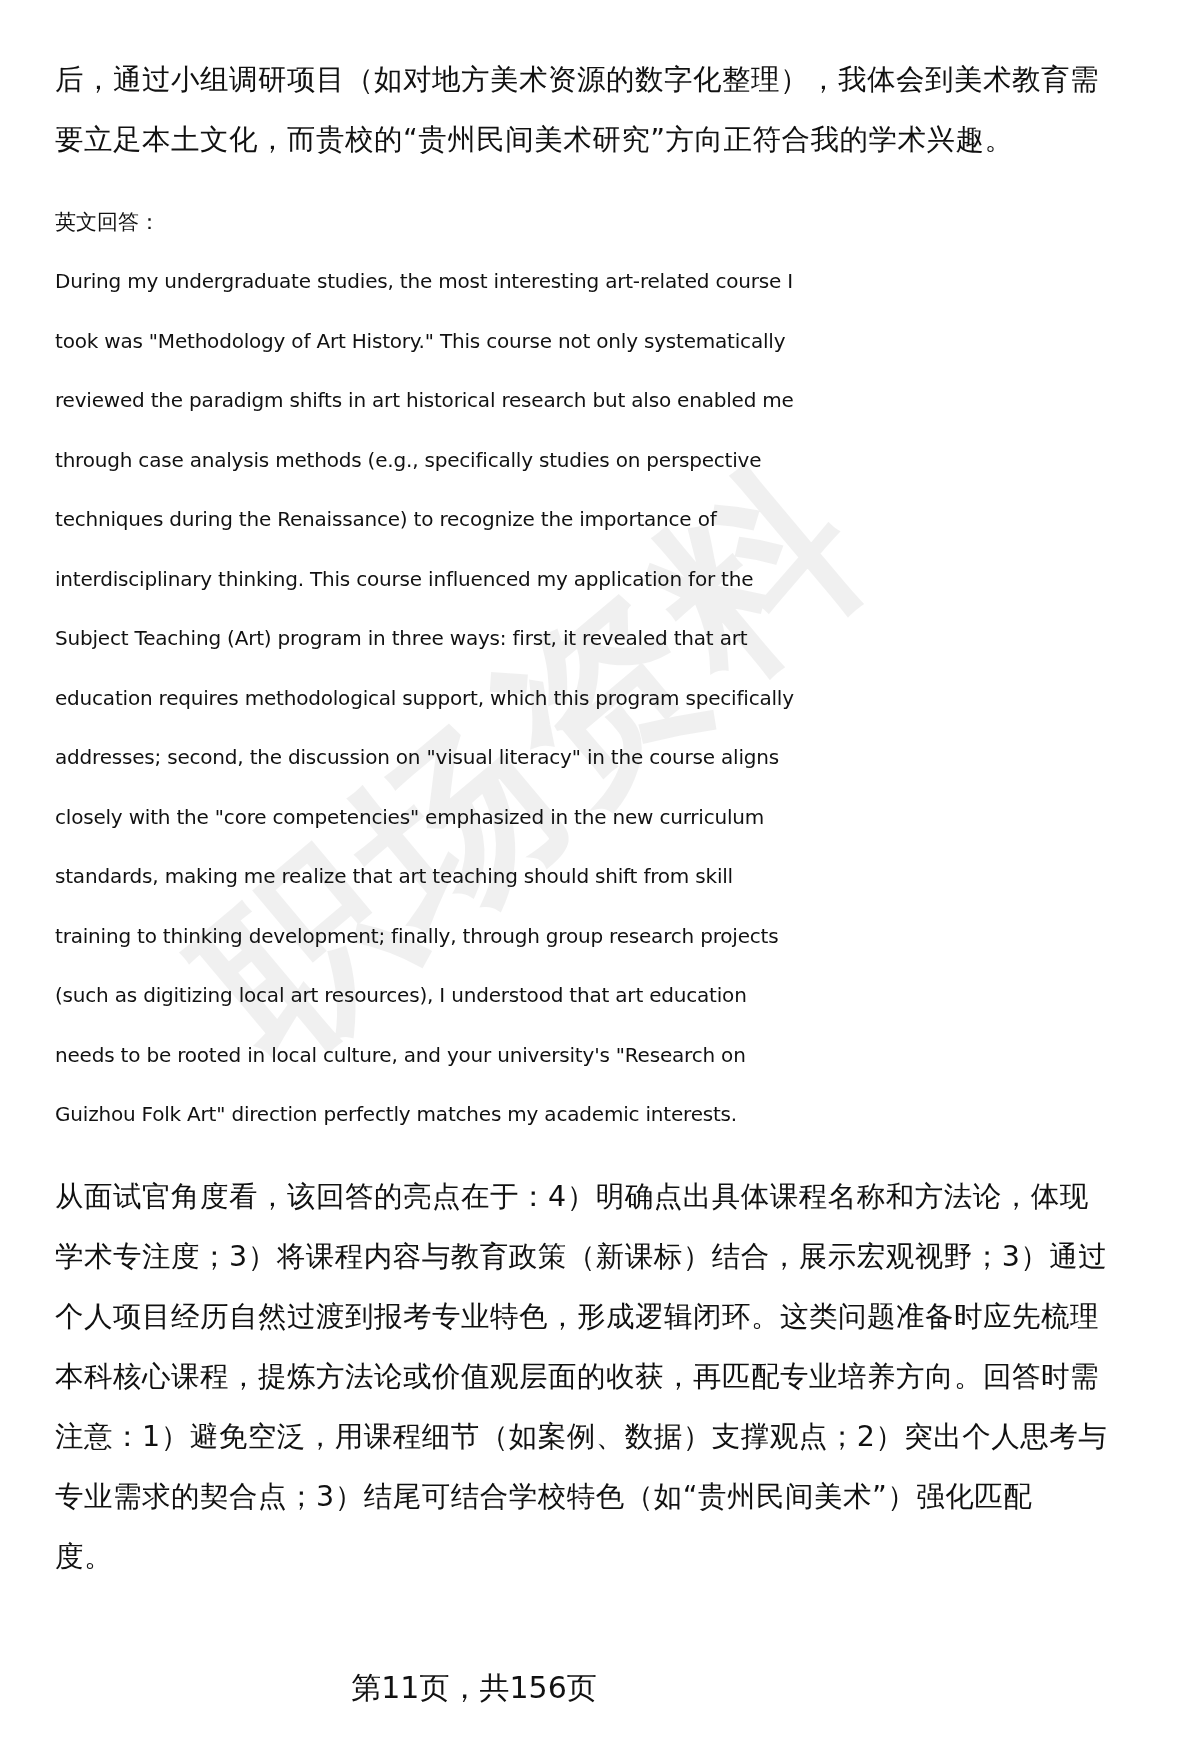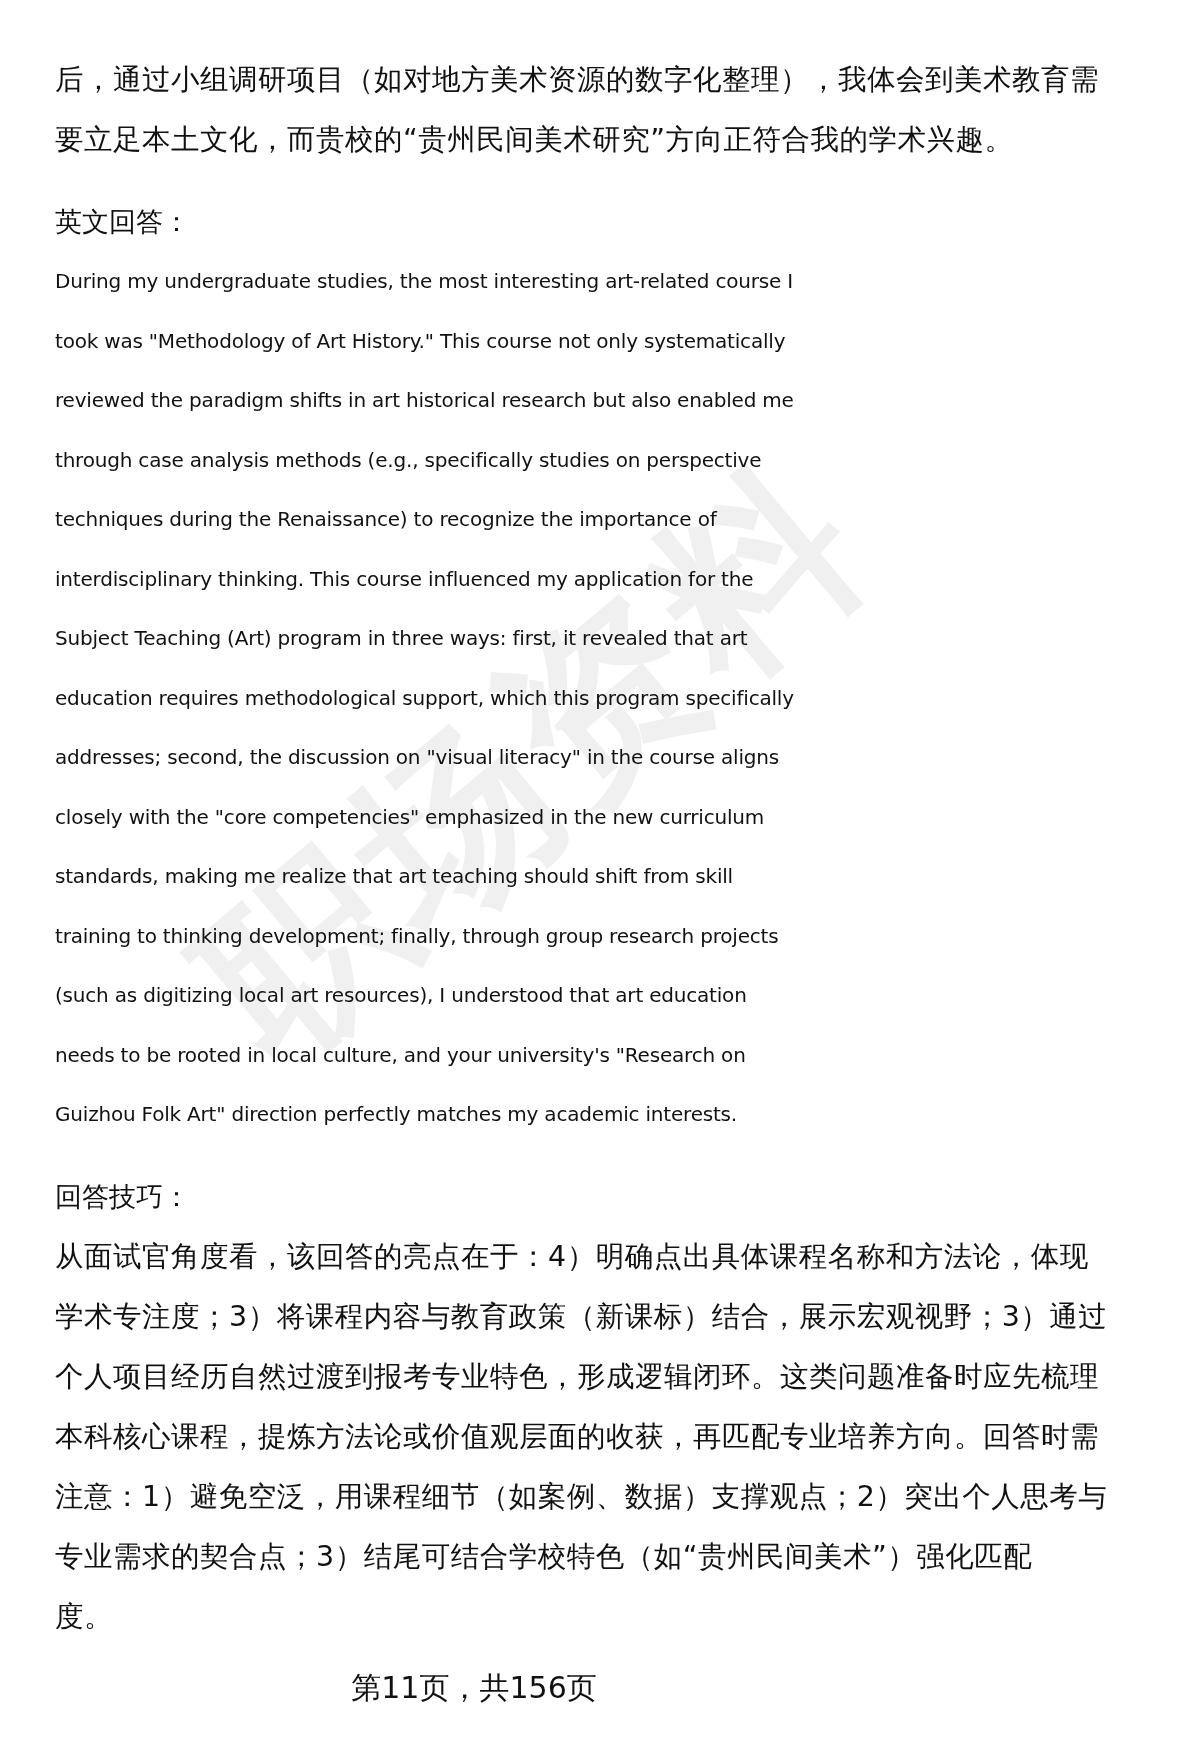--- a/index.html
+++ b/index.html
@@ -8,21 +8,21 @@
   .page { position: absolute; left: 0; top: 0; width: 1200px; height: 1755px; }
   .watermark { position: absolute; left: 130px; top: 560px; width: 1000px; height: 300px;
                transform: rotate(-40deg); transform-origin: center; font-size: 190px;
                color: rgba(0,0,0,0.06); font-weight: bold; letter-spacing: 6px;
                white-space: nowrap; pointer-events: none; z-index: 0;
                font-family: "DejaVu Sans", sans-serif; }
   .content { position: absolute; left: 55px; top: 50px; width: 1080px; z-index: 1; }
   .zh { font-size: 28.5px; line-height: 60px; margin: 0; letter-spacing: 0.5px; }
   .en { font-size: 20px; line-height: 59.5px; margin: 0;
         font-family: "DejaVu Sans", "Liberation Sans", sans-serif; letter-spacing: -0.2px; }
-  .heading { font-size: 27px; line-height: 60px; margin: 0; }
+  .heading { font-size: 21px; line-height: 60px; margin: 0; }
   .gap { height: 22px; }
   .footer { position: absolute; left: 0; width: 948px; top: 1668px; text-align: center;
             font-size: 30px; line-height: 40px; z-index: 1; }
 </style>
 </head>
 <body>
 
 <div class="page">
   <div class="watermark">职场资料</div>
 
@@ -49,21 +49,20 @@
       <p class="en">standards, making me realize that art teaching should shift from skill</p>
       <p class="en">training to thinking development; finally, through group research projects</p>
       <p class="en">(such as digitizing local art resources), I understood that art education</p>
       <p class="en">needs to be rooted in local culture, and your university's "Research on</p>
       <p class="en">Guizhou Folk Art" direction perfectly matches my academic interests.</p>
     </div>
 
     <div class="gap"></div>
 
     <div>
-      <p class="heading">回答技巧：</p>
       <p class="zh">从面试官角度看，该回答的亮点在于：4）明确点出具体课程名称和方法论，体现</p>
       <p class="zh">学术专注度；3）将课程内容与教育政策（新课标）结合，展示宏观视野；3）通过</p>
       <p class="zh">个人项目经历自然过渡到报考专业特色，形成逻辑闭环。这类问题准备时应先梳理</p>
       <p class="zh">本科核心课程，提炼方法论或价值观层面的收获，再匹配专业培养方向。回答时需</p>
       <p class="zh">注意：1）避免空泛，用课程细节（如案例、数据）支撑观点；2）突出个人思考与</p>
       <p class="zh">专业需求的契合点；3）结尾可结合学校特色（如“贵州民间美术”）强化匹配</p>
       <p class="zh">度。</p>
     </div>
   </div>
 

